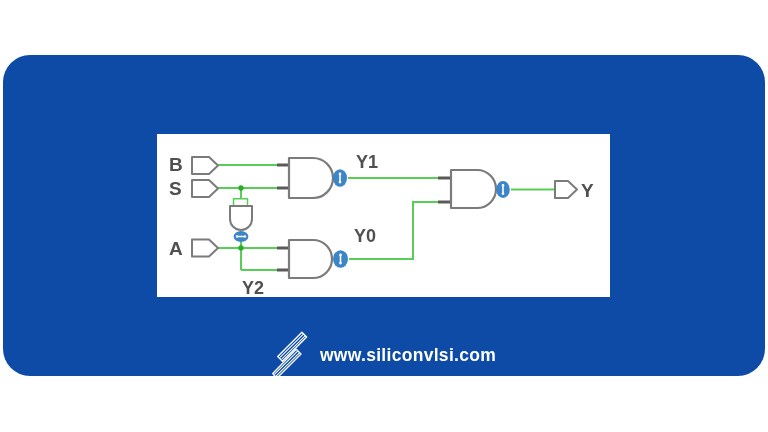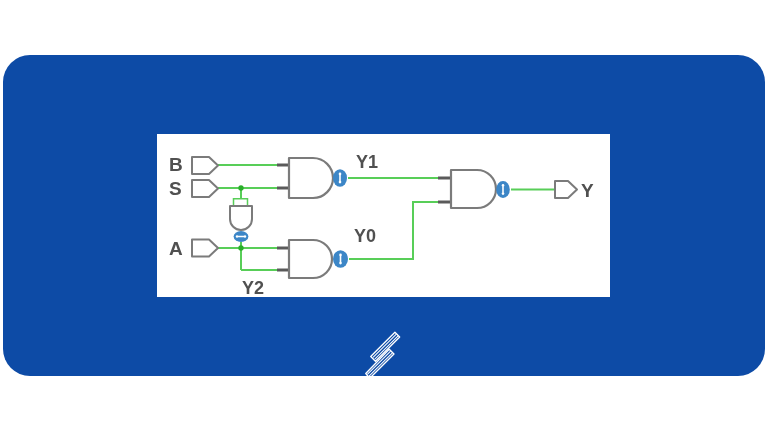--- a/index.html
+++ b/index.html
@@ -103,15 +103,16 @@
     <svg width="38" height="50" viewBox="0 0 40 50">
       <g fill="none" stroke="#ffffff" stroke-width="1.4" stroke-linejoin="round">
         <path d="M31.5 1 L36.5 6 L11 31.5 L6 26.5 Z"></path>
         <path stroke-width="1.1" d="M33 3 L8.5 27.5"></path>
         <path stroke-width="1.1" d="M34.8 4.8 L10.3 29.3"></path>
         <path d="M25.5 19 L30.5 24 L5 49.5 L0.8 44.5 Z"></path>
         <path stroke-width="1.1" d="M27 21 L2.5 45.5"></path>
         <path stroke-width="1.1" d="M28.8 22.8 L4.3 47.3"></path>
       </g>
     </svg>
+    <span class="site">www.siliconvlsi.com</span>
   </div>
 
 </div>
 
 </body></html>

